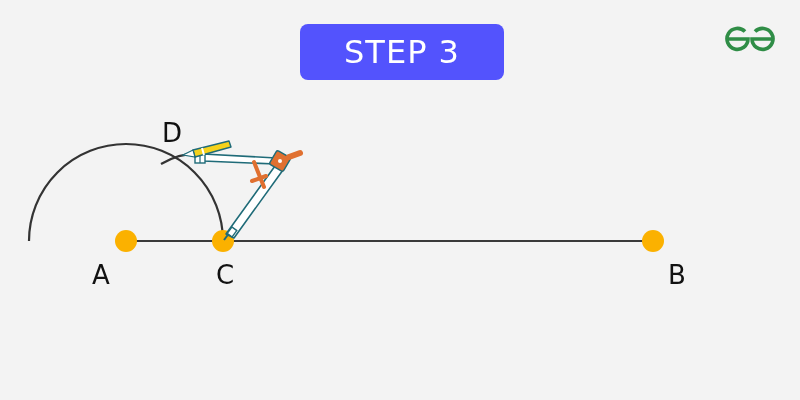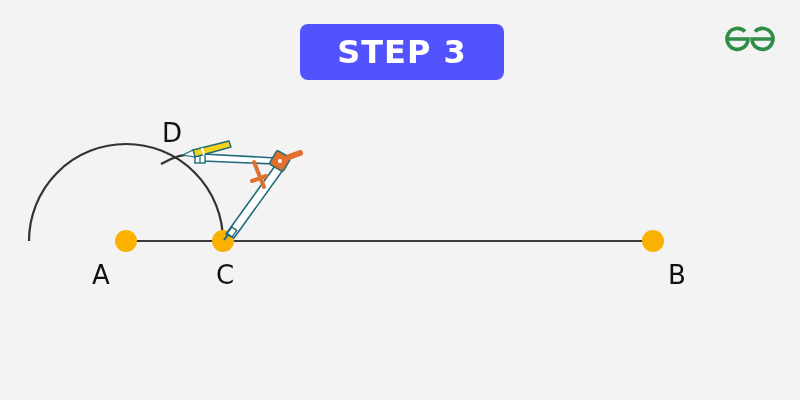--- a/index.html
+++ b/index.html
@@ -11,21 +11,21 @@
       font-family: "DejaVu Sans", sans-serif;
     }
     .step-badge {
       position: absolute;
       left: 300px; top: 24px;
       width: 204px; height: 56px;
       background: #5353fd;
       border-radius: 8px;
       color: #ffffff;
       display: flex; align-items: center; justify-content: center;
-      font-size: 32px; font-weight: bold;
+      font-size: 32px; font-weight: normal;
       letter-spacing: 1px;
     }
     .logo {
       position: absolute;
       left: 724px; top: 26px;
       width: 52px; height: 26px;
     }
     svg.diagram {
       position: absolute; left: 0; top: 0;
     }

